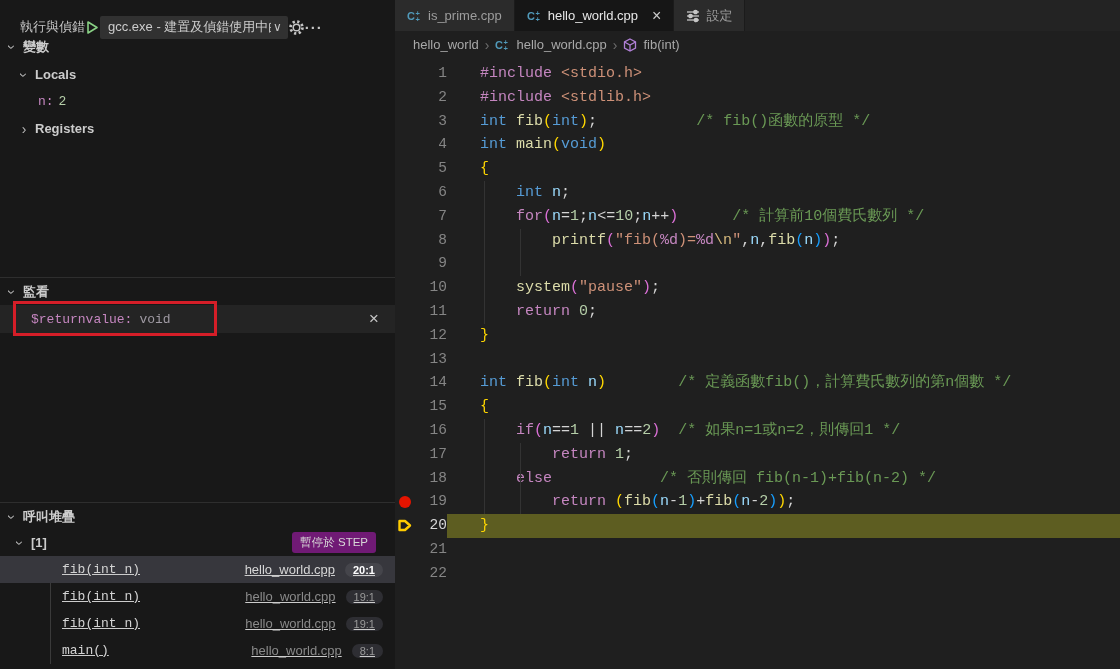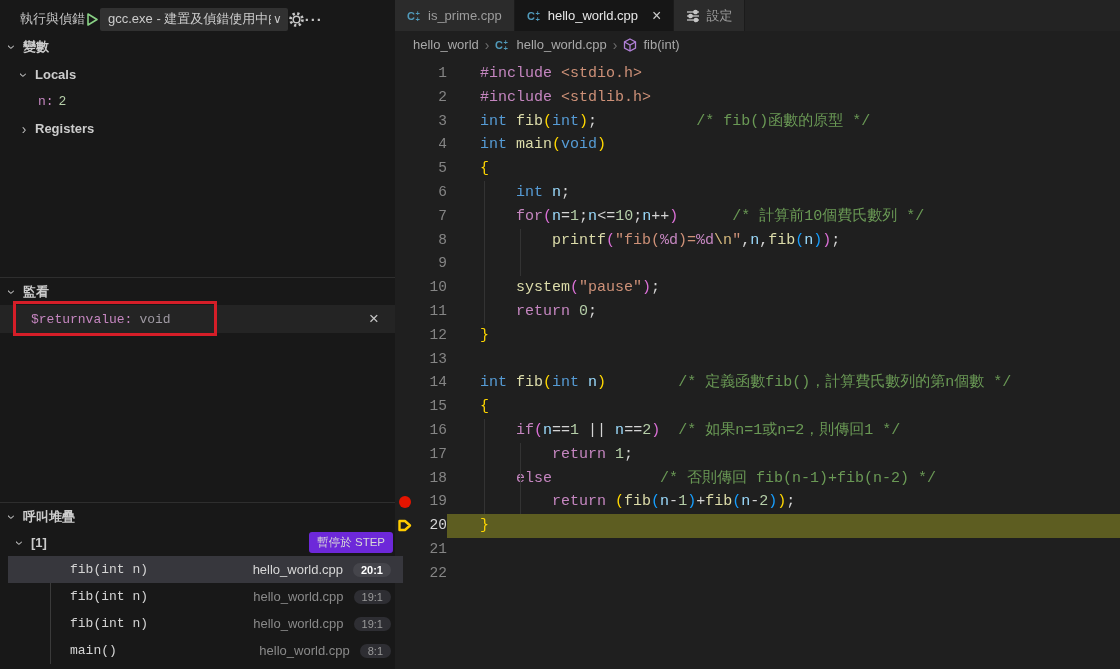--- a/index.html
+++ b/index.html
@@ -3,21 +3,21 @@
 <meta charset="utf-8">
 <style>
   * { box-sizing: border-box; margin: 0; padding: 0; }
   html,body { width:1120px; height:669px; overflow:hidden; background:#181818;
     font-family:"Liberation Sans", sans-serif; color:#cccccc; }
   .app { position:relative; width:1120px; height:669px; display:flex; }
 
   
   .sidebar { position:relative; width:395px; flex:none; background:#181818; font-size:13px; }
   .row { position:absolute; left:0; width:100%; display:flex; align-items:center; }
-  .debug-toolbar { top:4px; height:30px; padding-left:20px; }
+  .debug-toolbar { top:12px; height:30px; padding-left:20px; }
   .toolbar-title { color:#c5c5c5; white-space:nowrap; }
   .config-select { background:#313131; height:23px; border-radius:2px; display:flex;
     align-items:center; padding:0 6px 0 8px; cursor:pointer; }
   .config-label { display:inline-block; width:163px; white-space:nowrap; overflow:hidden; color:#cccccc; }
   .chev-down { color:#c5c5c5; font-size:12px; margin-left:2px; }
   .icon-btn { color:#c5c5c5; cursor:pointer; display:flex; align-items:center; }
   .more-icon { font-weight:bold; font-size:15px; letter-spacing:1px; }
 
   .section-header { height:27px; font-weight:bold; color:#cccccc; gap:5px; padding-left:6px; }
   .chev { display:inline-block; color:#b8b8b8; font-weight:normal; font-size:14px; width:12px; text-align:center; }
@@ -27,32 +27,32 @@
   .mono { font-family:"Liberation Mono", monospace; }
   .divider { position:absolute; left:0; width:100%; height:1px; background:#2e2e2e; }
 
   .watch-row { top:305px; height:28px; background:#242424; padding-left:31px; }
   .watch-expr { color:#c586c0; font-size:13px; }
   .watch-val { color:#9f9aa3; margin-left:7px; font-size:13px; }
   .watch-close { position:absolute; right:16px; color:#c5c5c5; font-size:17px; cursor:pointer; }
   .annotation-box { position:absolute; left:13px; top:301px; width:204px; height:35px;
     border:3px solid #d51e28; z-index:9; pointer-events:none; }
 
-  .stack-frames { position:absolute; top:556px; left:8px; width:100%; }
+  .stack-frames { position:absolute; top:556px; left:0; width:100%;text-decoration:underline; }
   .frame { height:27px; display:flex; align-items:center; padding:0 12px 0 62px; position:relative; }
   .frame.selected { background:#37373d; }
   .frame-guide { position:absolute; left:50px; top:556px; height:108px; width:1px; background:#3a3a3a; }
   .frame-fn { font-family:"Liberation Mono", monospace; color:#d4d4d4; font-size:13px; }
   .frame-sp { flex:1; }
   .frame-file { color:#8a8a8a; font-size:13px; }
   .frame.selected .frame-file { color:#d7d7d7; }
   .loc-badge { margin-left:10px; background:#2e2e33; color:#9a9a9a; border-radius:9px;
     padding:1px 8px; font-size:11px; }
   .frame.selected .loc-badge { background:#45454b; color:#ffffff; font-weight:bold; }
-  .paused-badge { position:absolute; right:2px; background:#6d28d9; color:#d7d7d7;
+  .paused-badge { position:absolute; right:19px; background:#701a75; color:#d7d7d7;
     border-radius:3px; padding:3px 8px; font-size:11.5px; font-weight:normal; }
 
   
   .editor { flex:1; display:flex; flex-direction:column; background:#1f1f1f; min-width:0; }
   .tab-bar { height:31px; background:#232323; display:flex; flex:none; }
   .tab { display:flex; align-items:center; gap:6px; padding:0 12px; font-size:13px;
     background:#2b2b2b; color:#9d9d9d; border-right:1px solid #1b1b1b; cursor:pointer; }
   .tab.active { background:#161616; color:#e7e7e7; }
   .tab-close { margin-left:8px; font-size:16px; color:#cccccc; cursor:pointer; line-height:1; }
   .tab-icon { display:flex; align-items:center; }

